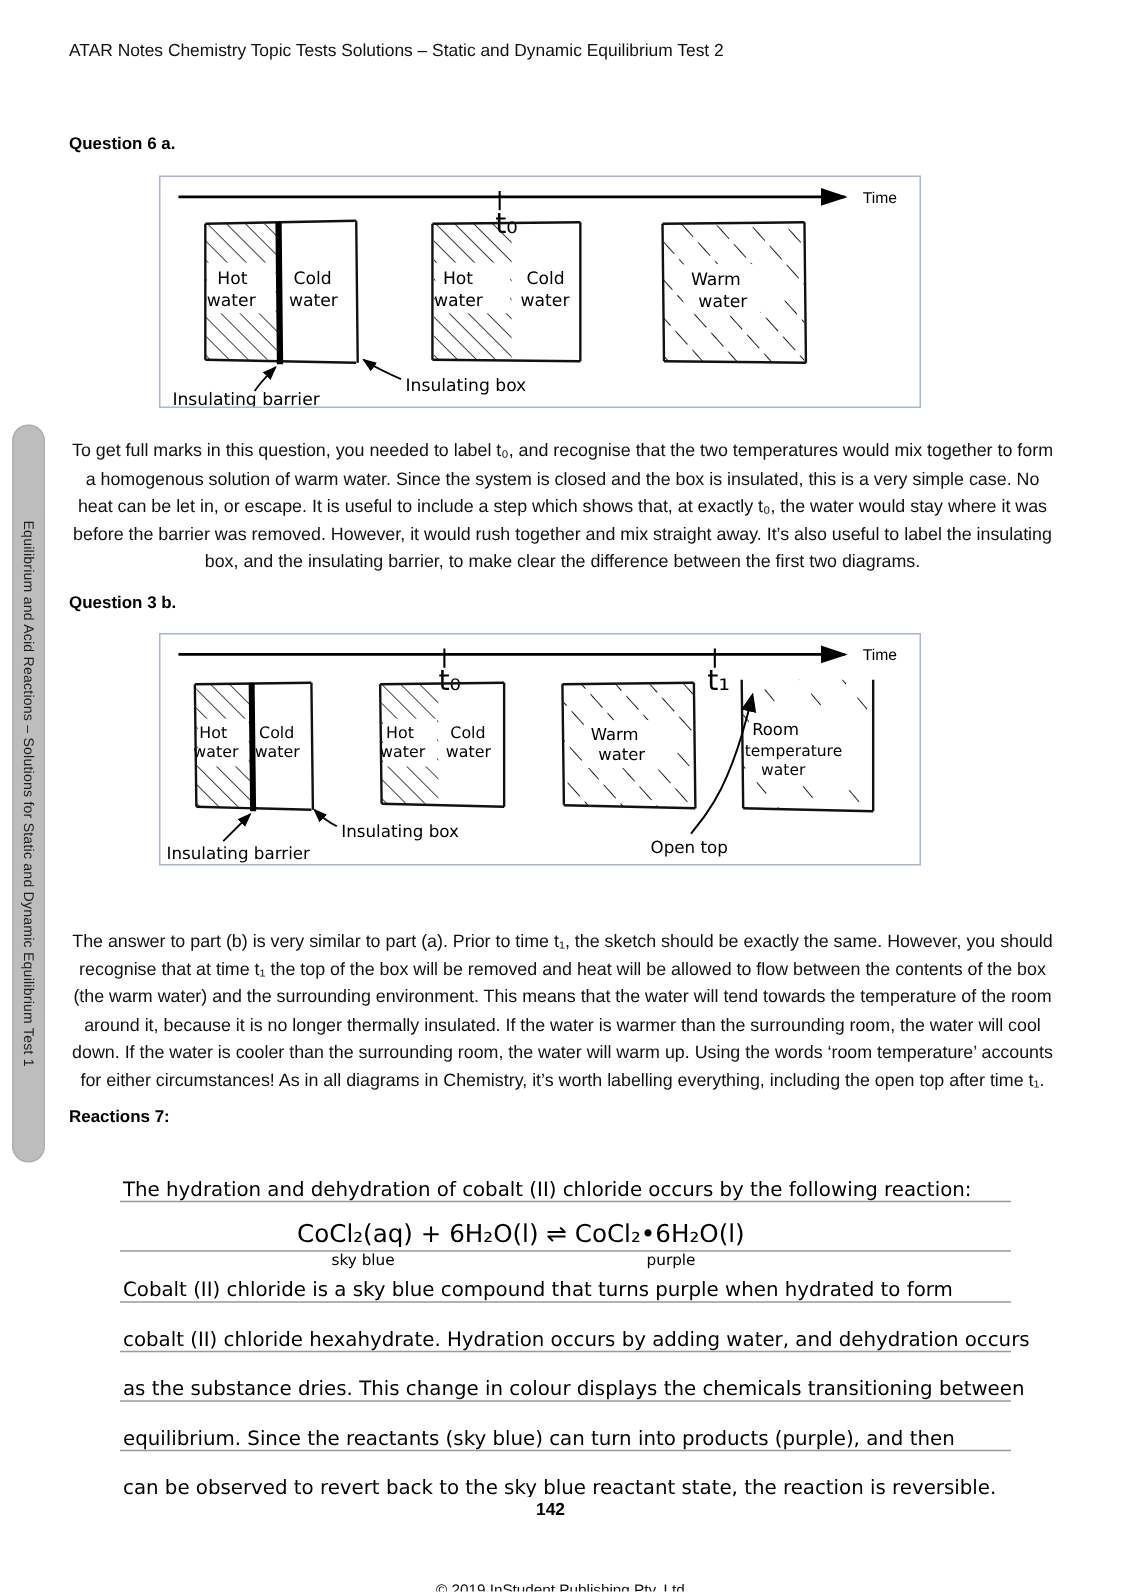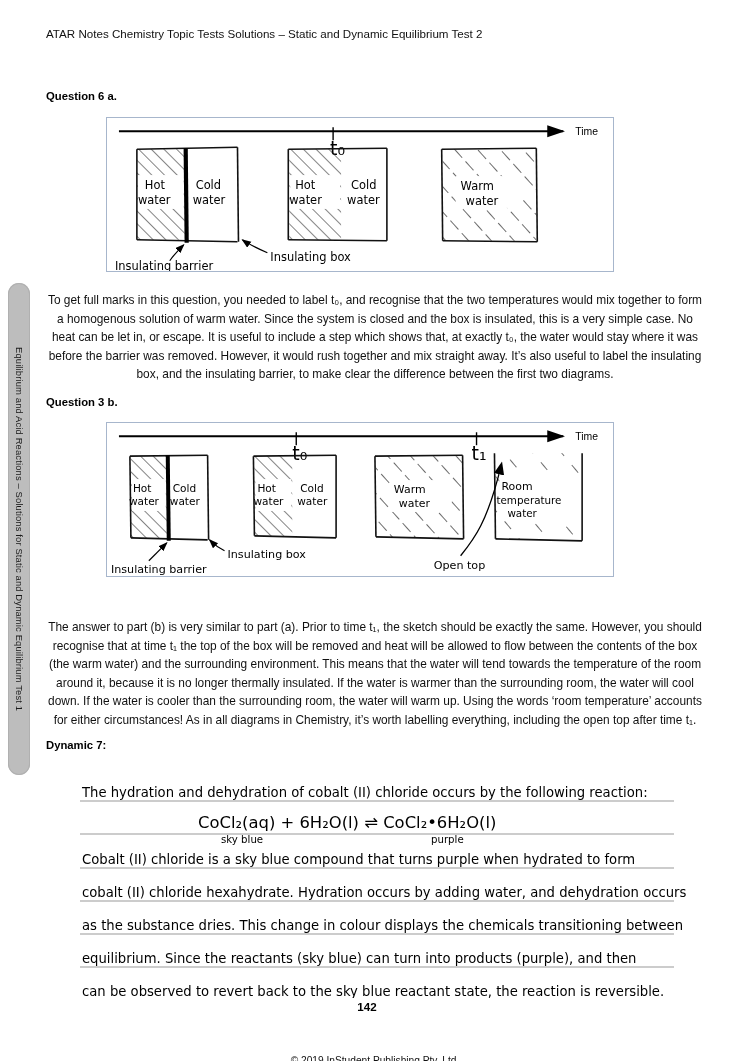--- a/index.html
+++ b/index.html
@@ -293,21 +293,21 @@
 
       <g>
         <path d="M355,133 C368,117 382,100 396,41" stroke="#000" stroke-width="1.3" fill="none" marker-end="url(#ahB3)"></path>
         <text x="328" y="146" font-family="DejaVu Sans, sans-serif" font-size="11.2">Open top</text>
       </g>
     </svg>
   </div>
 
   <div class="body-para" id="para-b">The answer to part (b) is very similar to part (a).  Prior to time t₁, the sketch should be exactly the same.  However, you should recognise that at time t₁ the top of the box will be removed and heat will be allowed to flow between the contents of the box (the warm water) and the surrounding environment. This means that the water will tend towards the temperature of the room around it, because it is no longer thermally insulated. If the water is warmer than the surrounding room, the water will cool down. If the water is cooler than the surrounding room, the water will warm up. Using the words ‘room temperature’ accounts for either circumstances! As in all diagrams in Chemistry, it’s worth labelling everything, including the open top after time t₁.</div>
 
-  <div class="qlabel" id="q7-label">Dynamic 7:</div>
+  <div class="qlabel" id="q7-label">Reactions 7:</div>
 
   <div id="handwriting">
     <svg viewBox="0 0 658 220" xmlns="http://www.w3.org/2000/svg">
       <g font-family="DejaVu Sans, sans-serif" fill="#000">
 
         <line x1="34" y1="23" x2="628" y2="23" stroke="#999" stroke-width="1"></line>
         <line x1="34" y1="56" x2="628" y2="56" stroke="#999" stroke-width="1"></line>
         <line x1="34" y1="90" x2="628" y2="90" stroke="#999" stroke-width="1"></line>
         <line x1="34" y1="123" x2="628" y2="123" stroke="#999" stroke-width="1"></line>
         <line x1="34" y1="156" x2="628" y2="156" stroke="#999" stroke-width="1"></line>

